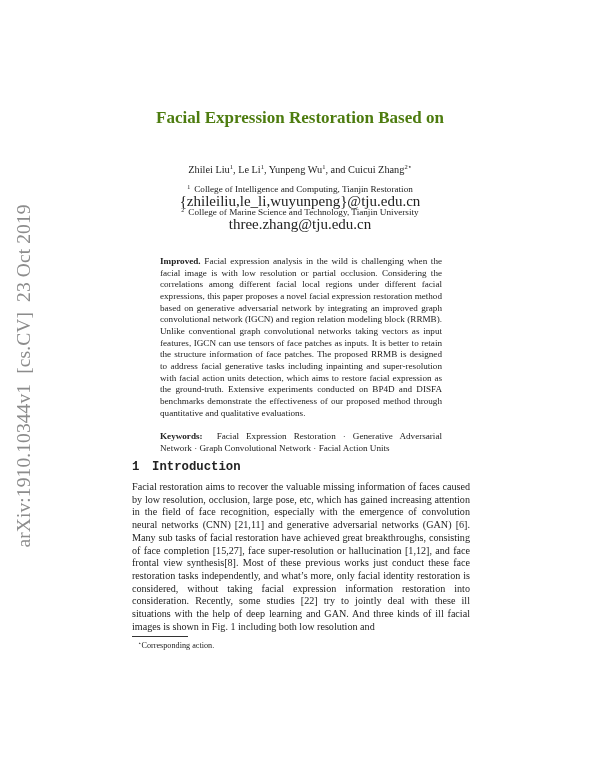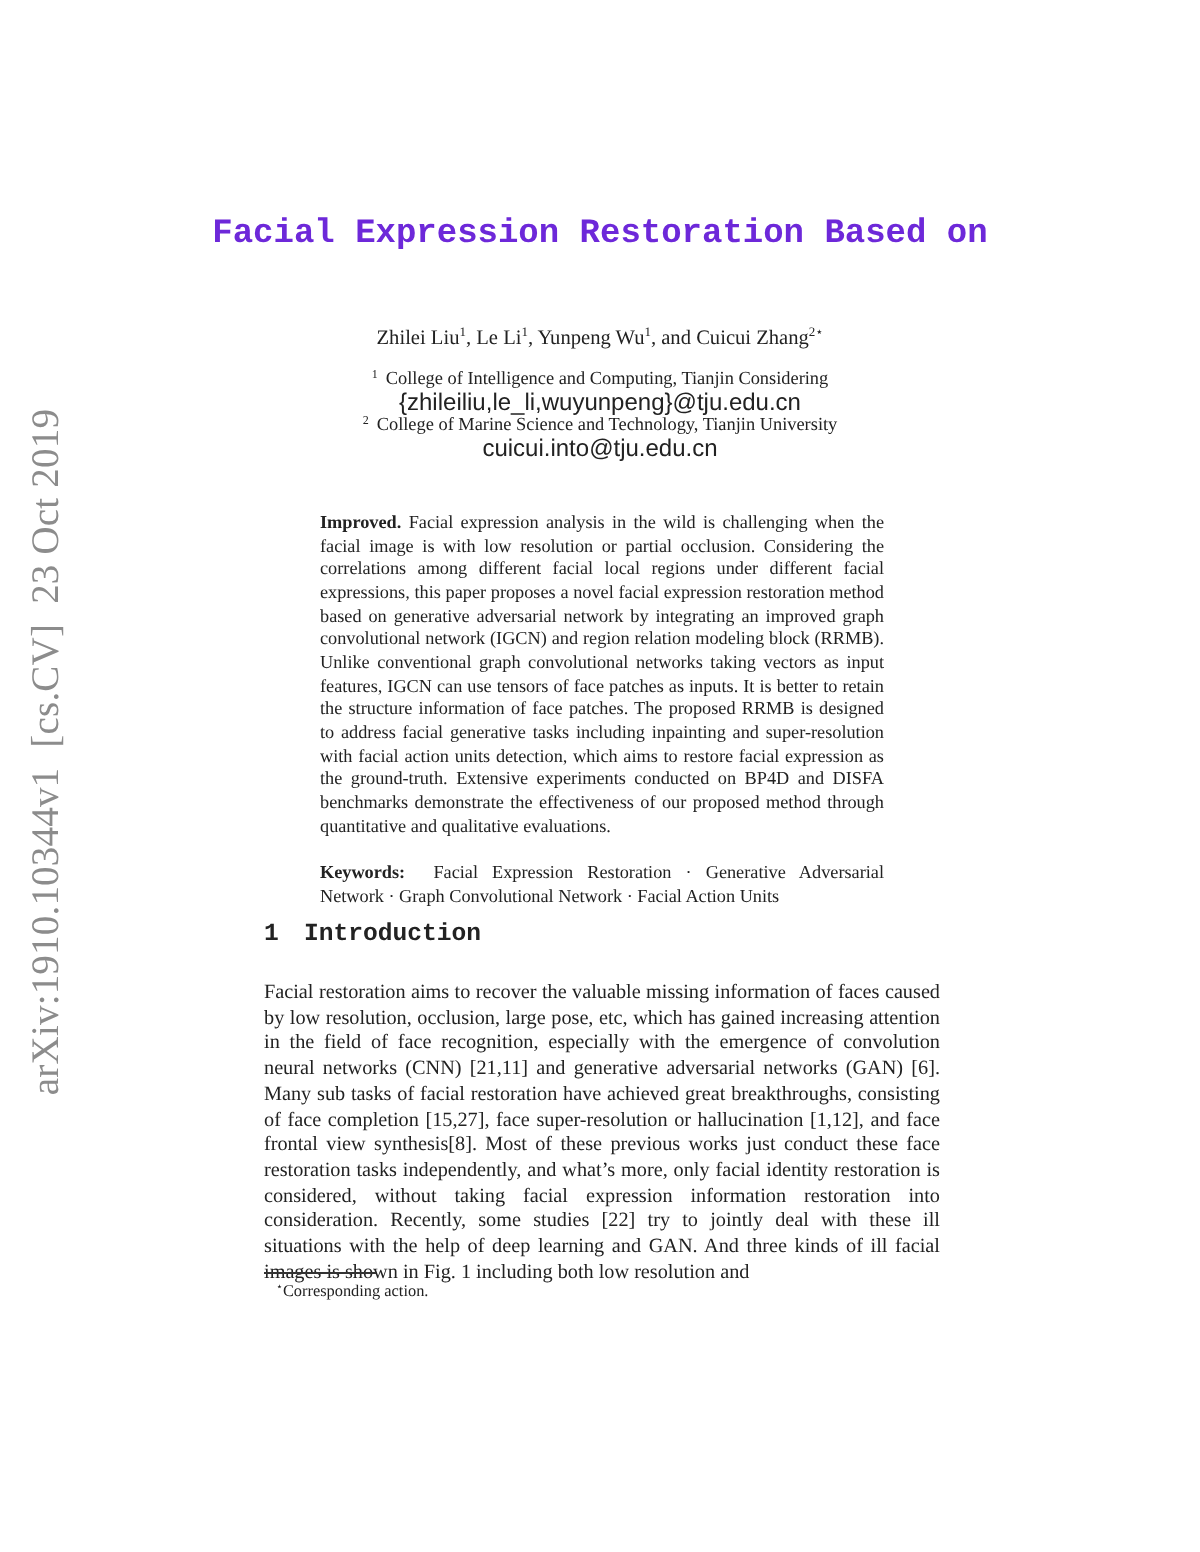--- a/index.html
+++ b/index.html
@@ -19,43 +19,43 @@
     font-size: 19.5px;
     color: #8c8c8c;
     letter-spacing: 0.1px;
   }
   .arxiv-stamp span { display: inline-block; }
   .arxiv-stamp .gap { width: 10px; }
 
   .title {
     position: absolute; left: 100px; width: 400px; top: 108px;
     text-align: center;
-    font-family: Liberation Mono, monospace;
+    font-family: Liberation Serif, serif;
     font-weight: bold;
     font-size: 17px; line-height: 19px;
-    color: #6d28d9;
+    color: #4d7c0f;
   }
   .title div { display: block; }
 
   .authors {
     position: absolute; left: 100px; width: 400px; top: 164px;
     text-align: center;
     font-family: "Liberation Serif", serif;
     font-size: 10.3px; line-height: 12px; color: #222;
   }
   .authors sup { font-size: 6.5px; vertical-align: 4px; line-height: 0; }
 
   .affils {
     position: absolute; left: 100px; width: 400px; top: 184px;
     text-align: center;
     font-family: "Liberation Serif", serif;
     font-size: 9.2px; line-height: 11.7px; color: #222;
   }
   .affils sup { font-size: 6px; vertical-align: 3px; line-height: 0; margin-right: 4px; }
-  .mono { font-family: Liberation Sans, sans-serif; font-size: 12px; }
+  .mono { font-family: Liberation Serif, serif; font-size: 15px; }
 
   .abstract {
     position: absolute; left: 160px; width: 282px; top: 256px;
     font-family: "Liberation Serif", serif;
     font-size: 9.15px; line-height: 11.65px; color: #222;
     text-align: justify;
   }
   .abstract b { font-weight: bold; }
 
   .keywords {
@@ -66,21 +66,21 @@
   }
 
   .section-heading {
     position: absolute; left: 132px; top: 460px;
     font-family: Liberation Mono, monospace;
     font-weight: bold; font-size: 12.3px; color: #222;
   }
   .section-heading .num { display: inline-block; width: 20px; }
 
   .body-text {
-    position: absolute; left: 132px; width: 338px; top: 491px;
+    position: absolute; left: 132px; width: 338px; top: 481px;
     font-family: "Liberation Serif", serif;
     font-size: 10.15px; line-height: 12.7px; color: #222;
     text-align: justify;
   }
 
   .footnote-rule {
     position: absolute; left: 132px; top: 636px; width: 56px; height: 0;
     border-top: 0.8px solid #333;
   }
   .footnote {
@@ -101,24 +101,24 @@
 
   <div class="title">
     <div>Facial Expression Restoration Based on</div>
   </div>
 
   <div class="authors">
     <span>Zhilei Liu</span><sup>1</sup><span>, </span><span>Le Li</span><sup>1</sup><span>, </span><span>Yunpeng Wu</span><sup>1</sup><span>, and </span><span>Cuicui Zhang</span><sup>2⋆</sup>
   </div>
 
   <div class="affils">
-    <div><sup>1</sup><span>College of Intelligence and Computing, Tianjin Considering</span></div>
+    <div><sup>1</sup><span>College of Intelligence and Computing, Tianjin Restoration</span></div>
     <div class="mono">{zhileiliu,le_li,wuyunpeng}@tju.edu.cn</div>
     <div><sup>2</sup><span>College of Marine Science and Technology, Tianjin University</span></div>
-    <div class="mono">cuicui.into@tju.edu.cn</div>
+    <div class="mono">three.zhang@tju.edu.cn</div>
   </div>
 
   <div class="abstract">
     <b>Improved.</b>
     <span>Facial expression analysis in the wild is challenging when the facial image is with low resolution or partial occlusion. Considering the correlations among different facial local regions under different facial expressions, this paper proposes a novel facial expression restoration method based on generative adversarial network by integrating an improved graph convolutional network (IGCN) and region relation modeling block (RRMB). Unlike conventional graph convolutional networks taking vectors as input features, IGCN can use tensors of face patches as inputs. It is better to retain the structure information of face patches. The proposed RRMB is designed to address facial generative tasks including inpainting and super-resolution with facial action units detection, which aims to restore facial expression as the ground-truth. Extensive experiments conducted on BP4D and DISFA benchmarks demonstrate the effectiveness of our proposed method through quantitative and qualitative evaluations.</span>
   </div>
 
   <div class="keywords">
     <b>Keywords:</b>&nbsp;
     <span>Facial Expression Restoration · Generative Adversarial Network · Graph Convolutional Network · Facial Action Units</span>

